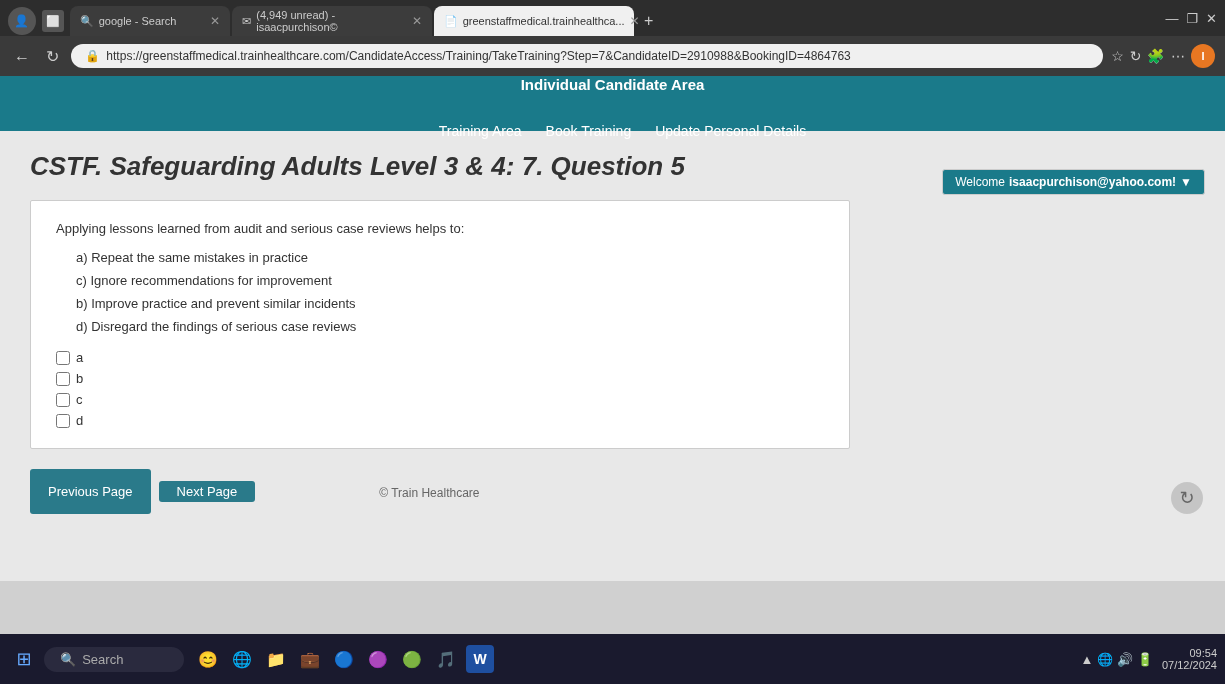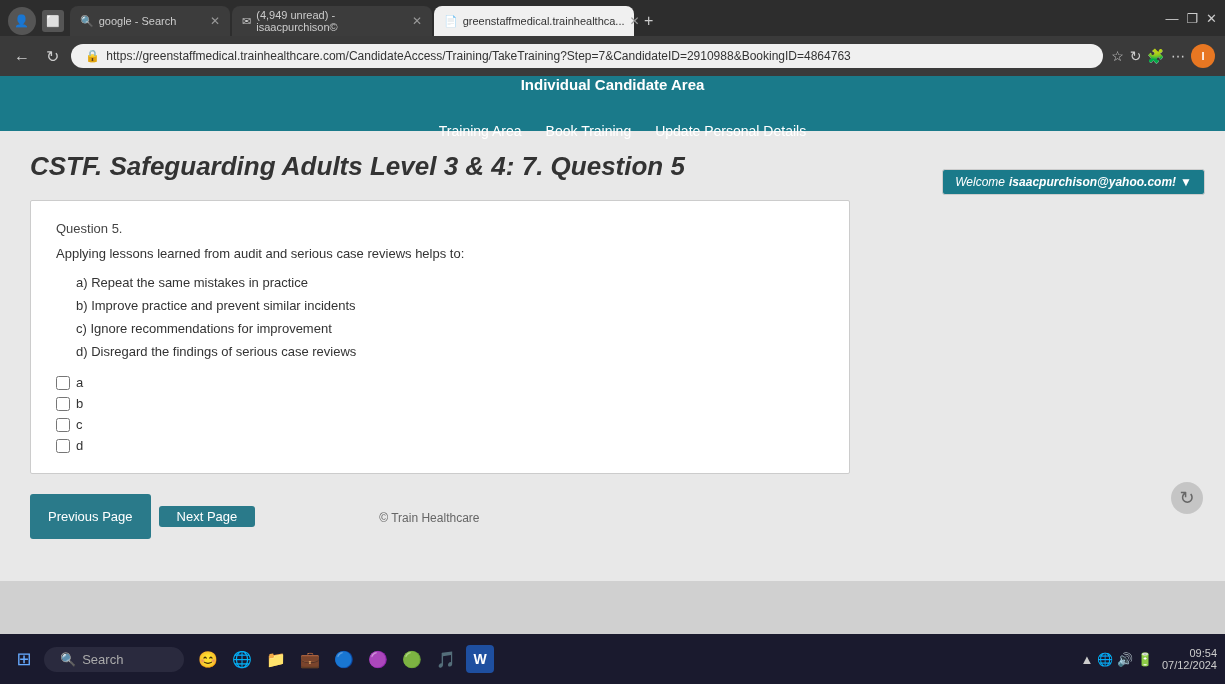--- a/index.html
+++ b/index.html
@@ -198,21 +198,20 @@
       margin-left: auto;
       background: #1a7a8a;
       border: 1px solid #ccc;
       border-radius: 3px;
       color: white;
       font-size: 12px;
       padding: 5px 12px;
       display: flex;
       align-items: center;
       gap: 4px;
-      font-style: italic;
     }
 
     .welcome-name {
       font-weight: bold;
       font-size: 12px;
     }
 
     
     .main-area {
       background: #e8e8e8;
@@ -480,26 +479,25 @@
       <span class="welcome-name">isaacpurchison@yahoo.com!</span>
       <span>▼</span>
     </div>
   </div>
 
   <div class="main-area">
     <div class="page-title">CSTF. Safeguarding Adults Level 3 &amp; 4: 7. Question 5</div>
 
     <div class="question-card">
 
-      <div class="question-number">Question 5.</div>
       <div class="question-text">Applying lessons learned from audit and serious case reviews helps to:</div>
 
       <div class="answer-option">a) Repeat the same mistakes in practice</div>
+      <div class="answer-option">c) Ignore recommendations for improvement</div>
       <div class="answer-option">b) Improve practice and prevent similar incidents</div>
-      <div class="answer-option">c) Ignore recommendations for improvement</div>
       <div class="answer-option">d) Disregard the findings of serious case reviews</div>
 
       <div class="checkboxes">
         <label class="checkbox-row">
           <input type="checkbox" style="">
           <span>a</span>
         </label>
         <label class="checkbox-row">
           <input type="checkbox" style="">
           <span>b</span>

